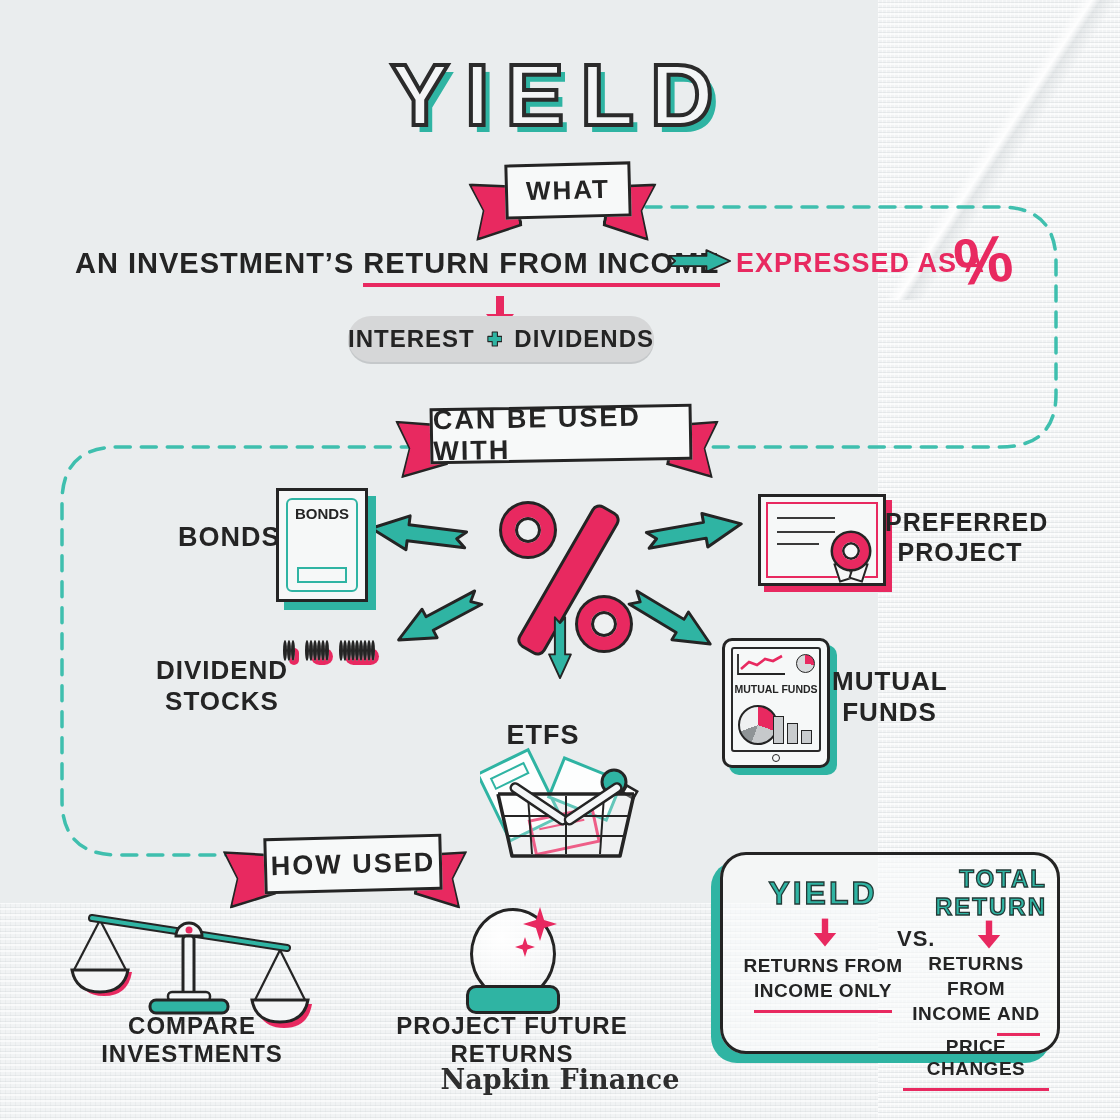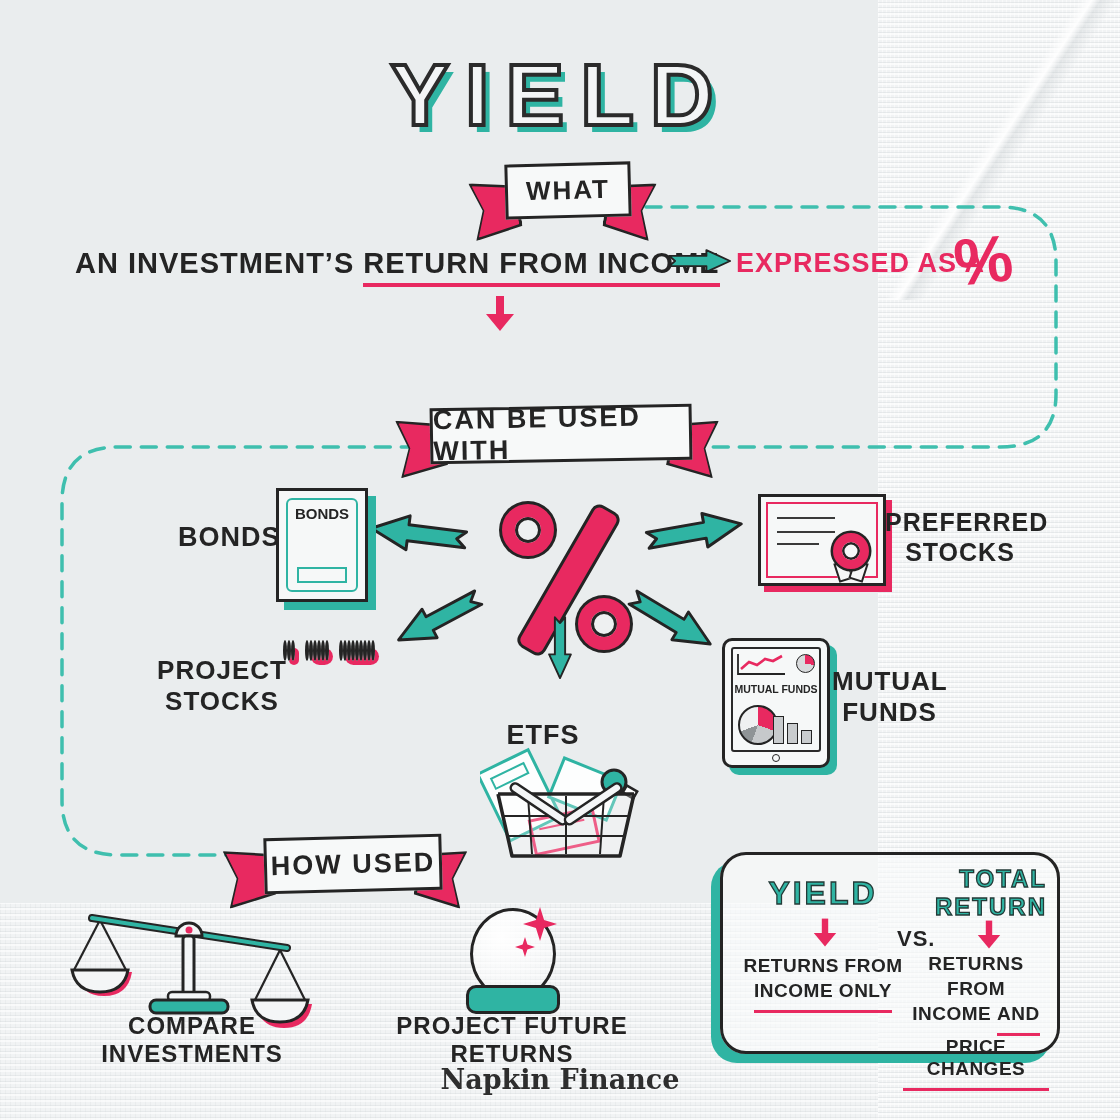--- a/index.html
+++ b/index.html
@@ -130,20 +130,27 @@
       <polygon points="2,12 60,12 60,3 97,20 60,37 60,28 2,28 11,20"></polygon>
     </svg>
     <div class="abs hand" style="left:736px;top:248px;font-size:27px;color:var(--pink);white-space:nowrap;">EXPRESSED AS A</div>
     <div class="abs" style="left:954px;top:222px;font-size:66px;font-weight:700;color:var(--pink);transform:rotate(-6deg);">%</div>
 
     <div class="parrow" style="left:486px;top:296px;">
       <span class="stem"></span>
         <span class="head"></span>
     </div>
 
+    <div class="abs pill">
+      <span class="hand" style="font-size:24px;">INTEREST</span>
+      <svg width="34" height="34" viewBox="0 0 36 36">
+        <path d="M12 2 h12 v10 h10 v12 h-10 v10 h-12 v-10 h-10 v-12 h10 z" fill="var(--teal)" stroke="#242424" stroke-width="2.5" stroke-linejoin="round"></path>
+      </svg>
+      <span class="hand" style="font-size:24px;">DIVIDENDS</span>
+    </div>
 
     <div class="banner">
       <div class="tail" style="left:398px;top:418px;transform:rotate(-6deg);"></div>
       <div class="tail right" style="left:668px;top:418px;transform:rotate(6deg);"></div>
       <div class="box" style="left:430px;top:406px;width:256px;height:50px;font-size:27px;transform:rotate(-1deg);">CAN BE USED WITH</div>
     </div>
 
     <div class="abs pct">
       <div class="slash"></div>
       <div class="ring" style="left:2px;top:8px;"></div>
@@ -177,23 +184,23 @@
       <div class="pframe"></div>
       <div class="cline" style="top:20px;width:58px;"></div>
       <div class="cline" style="top:34px;width:58px;"></div>
       <div class="cline" style="top:46px;width:42px;"></div>
       <div class="seal">
         <span class="rib" style="left:5px;transform:rotate(-18deg);"></span>
         <span class="rib" style="left:20px;transform:rotate(18deg);"></span>
         <span class="ring2"></span>
       </div>
     </div>
-    <div class="abs lbl" style="left:885px;top:508px;width:150px;font-size:25px;text-align:center;">PREFERRED STOCKS</div>
-
-    <div class="abs lbl" style="left:152px;top:655px;width:140px;font-size:26px;text-align:center;">PROJECT STOCKS</div>
+    <div class="abs lbl" style="left:885px;top:508px;width:150px;font-size:25px;text-align:center;">PREFERRED PROJECT</div>
+
+    <div class="abs lbl" style="left:152px;top:655px;width:140px;font-size:26px;text-align:center;">DIVIDEND STOCKS</div>
     <div class="abs coins">
       <div class="stack"><i class="coin"></i><i class="coin"></i><i class="coin"></i></div>
       <div class="stack"><i class="coin"></i><i class="coin"></i><i class="coin"></i><i class="coin"></i><i class="coin"></i><i class="coin"></i></div>
       <div class="stack"><i class="coin"></i><i class="coin"></i><i class="coin"></i><i class="coin"></i><i class="coin"></i><i class="coin"></i><i class="coin"></i><i class="coin"></i><i class="coin"></i></div>
     </div>
 
     <div class="abs lbl" style="left:488px;top:720px;width:110px;font-size:27px;text-align:center;">ETFS</div>
     <svg class="abs" style="left:480px;top:742px;" width="172" height="122" viewBox="0 0 172 122">
       <g transform="rotate(-26 40 55)">
           <rect x="12" y="16" width="56" height="74" fill="#fdfefe" stroke="var(--teal)" stroke-width="3"></rect>

